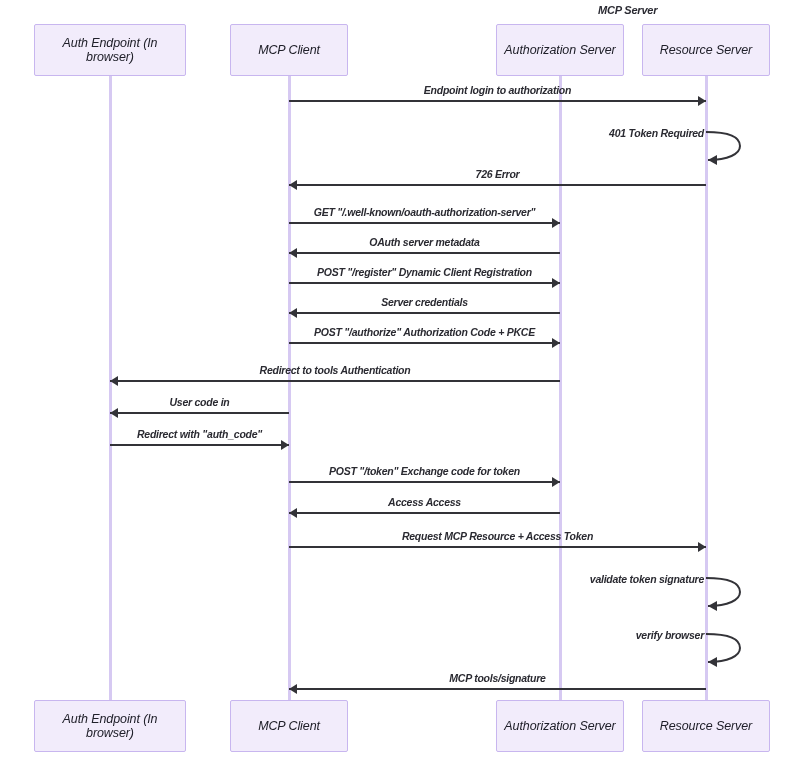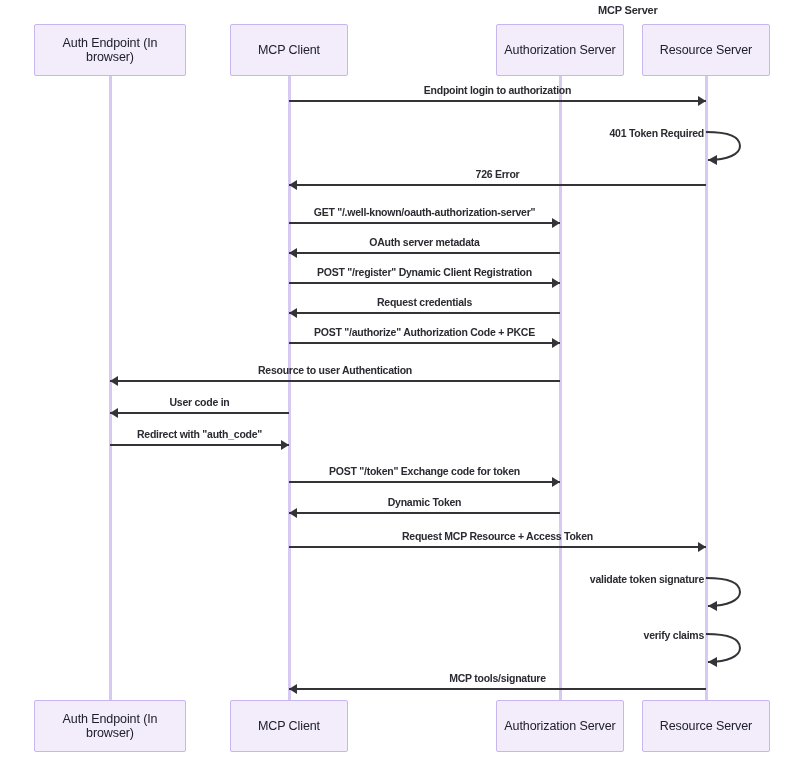--- a/index.html
+++ b/index.html
@@ -14,20 +14,21 @@
     position: relative;
     overflow: hidden;
     color: #1f1f28;
   }
 
   #diagram {
     position: absolute;
     inset: 0;
     width: 800px;
     height: 764px;
+    font-style: italic;
   }
 
   
   .actor-box {
     position: absolute;
     box-sizing: border-box;
     background: #f2ecfb;
     border: 1.3px solid #c8b6ef;
     border-radius: 2px;
     display: flex;
@@ -170,69 +171,69 @@
       <div class="label">OAuth server metadata</div>
     </div>
     <div class="msg" style="left: 289px; top: 282px; width: 271px;">
       <div class="line" style="width: 271px;"></div>
       <div class="head right" style="left: 263px;"></div>
       <div class="label">POST "/register" Dynamic Client Registration</div>
     </div>
     <div class="msg" style="left: 289px; top: 312px; width: 271px;">
       <div class="line" style="width: 271px;"></div>
       <div class="head left" style="left: 0px;"></div>
-      <div class="label">Request credentials</div>
+      <div class="label">Server credentials</div>
     </div>
     <div class="msg" style="left: 289px; top: 342px; width: 271px;">
       <div class="line" style="width: 271px;"></div>
       <div class="head right" style="left: 263px;"></div>
       <div class="label">POST "/authorize" Authorization Code + PKCE</div>
     </div>
     <div class="msg" style="left: 110px; top: 380px; width: 450px;">
       <div class="line" style="width: 450px;"></div>
       <div class="head left" style="left: 0px;"></div>
-      <div class="label">Resource to user Authentication</div>
+      <div class="label">Redirect to tools Authentication</div>
     </div>
     <div class="msg" style="left: 110px; top: 412px; width: 179px;">
       <div class="line" style="width: 179px;"></div>
       <div class="head left" style="left: 0px;"></div>
       <div class="label">User code in</div>
     </div>
     <div class="msg" style="left: 110px; top: 444px; width: 179px;">
       <div class="line" style="width: 179px;"></div>
       <div class="head right" style="left: 171px;"></div>
       <div class="label">Redirect with "auth_code"</div>
     </div>
     <div class="msg" style="left: 289px; top: 481px; width: 271px;">
       <div class="line" style="width: 271px;"></div>
       <div class="head right" style="left: 263px;"></div>
       <div class="label">POST "/token" Exchange code for token</div>
     </div>
     <div class="msg" style="left: 289px; top: 512px; width: 271px;">
       <div class="line" style="width: 271px;"></div>
       <div class="head left" style="left: 0px;"></div>
-      <div class="label">Dynamic Token</div>
+      <div class="label">Access Access</div>
     </div>
     <div class="msg" style="left: 289px; top: 546px; width: 417px;">
       <div class="line" style="width: 417px;"></div>
       <div class="head right" style="left: 409px;"></div>
       <div class="label">Request MCP Resource + Access Token</div>
     </div>
     <div class="selfmsg" style="left: 706px; top: 576px;">
       <svg width="48" height="40" viewBox="0 0 48 40">
         <path d="M 0 2 C 30 2 34 10 34 16 C 34 24 22 30 2 30" fill="none" stroke="#333338" stroke-width="2"></path>
         <polygon points="2,30 11,25 11,35" fill="#333338"></polygon>
       </svg>
       <div class="label">validate token signature</div>
     </div>
     <div class="selfmsg" style="left: 706px; top: 632px;">
       <svg width="48" height="40" viewBox="0 0 48 40">
         <path d="M 0 2 C 30 2 34 10 34 16 C 34 24 22 30 2 30" fill="none" stroke="#333338" stroke-width="2"></path>
         <polygon points="2,30 11,25 11,35" fill="#333338"></polygon>
       </svg>
-      <div class="label">verify claims</div>
+      <div class="label">verify browser</div>
     </div>
     <div class="msg" style="left: 289px; top: 688px; width: 417px;">
       <div class="line" style="width: 417px;"></div>
       <div class="head left" style="left: 0px;"></div>
       <div class="label">MCP tools/signature</div>
     </div>
   </div>
 
 </body></html>

